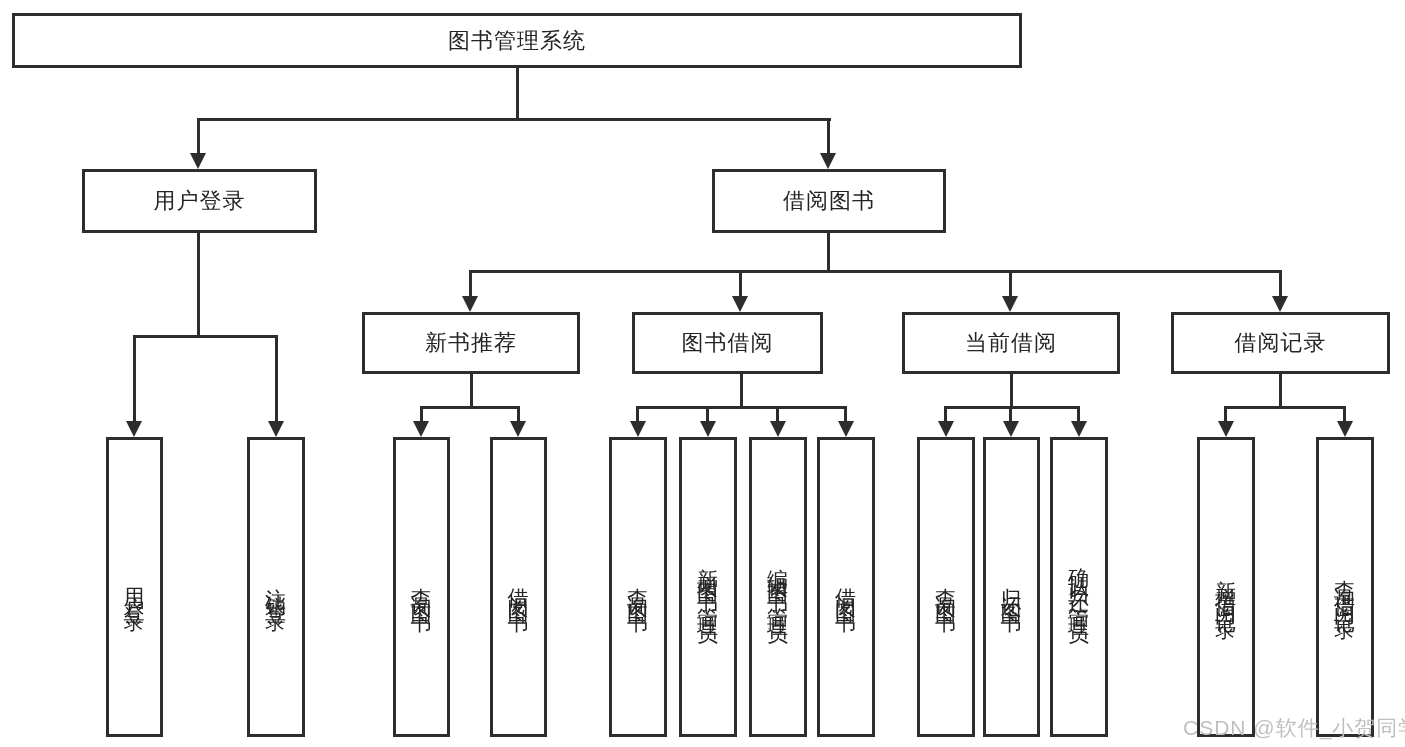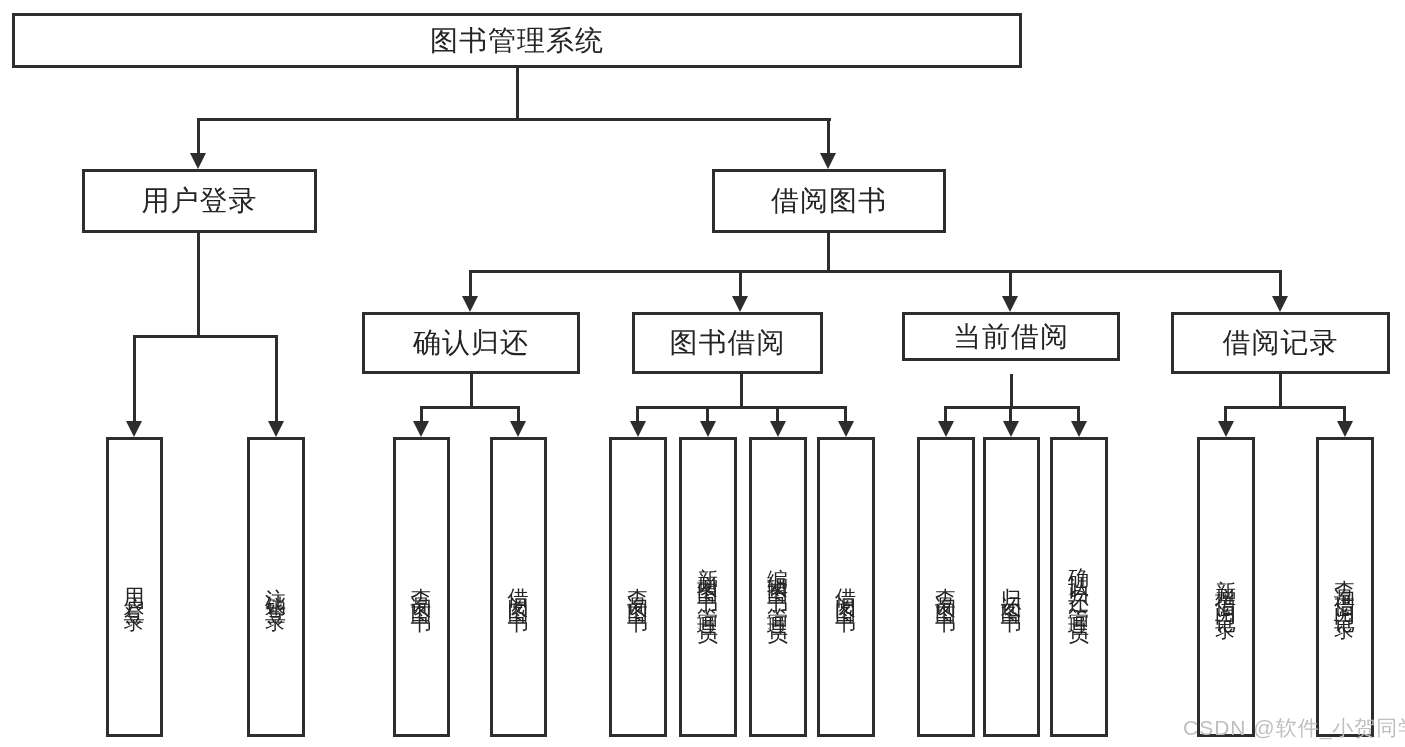--- a/index.html
+++ b/index.html
@@ -5,21 +5,21 @@
   html,body{margin:0;padding:0;background:#ffffff;}
   .canvas{
     position:relative;width:1405px;height:747px;background:#ffffff;overflow:hidden;
     font-family:"Liberation Sans","DejaVu Sans",sans-serif;color:#242424;
   }
   .box{
     position:absolute;box-sizing:border-box;background:#ffffff;
     border:3px solid #2d2d2d;display:flex;align-items:center;justify-content:center;
     color:#242424;
   }
-  .hbox{font-size:28px;letter-spacing:1px;white-space:nowrap;}
+  .hbox{font-size:22px;letter-spacing:1px;white-space:nowrap;}
   .leaf{
     writing-mode:vertical-rl;text-orientation:mixed;
     font-size:21px;letter-spacing:8px;line-height:1;
   }
   .vl{position:absolute;width:3px;background:#2d2d2d;}
   .hl{position:absolute;height:3px;background:#2d2d2d;}
   .ar{
     position:absolute;width:0;height:0;
     border-left:8px solid transparent;border-right:8px solid transparent;
     border-top:16px solid #2d2d2d;
@@ -57,23 +57,23 @@
   <div class="hl" style="left:469px;top:270px;width:813px"></div>
   <div class="vl" style="left:469px;top:270px;height:28px"></div>
   <div class="ar" style="left:462px;top:296px"></div>
   <div class="vl" style="left:739px;top:270px;height:28px"></div>
   <div class="ar" style="left:732px;top:296px"></div>
   <div class="vl" style="left:1009px;top:270px;height:28px"></div>
   <div class="ar" style="left:1002px;top:296px"></div>
   <div class="vl" style="left:1279px;top:270px;height:28px"></div>
   <div class="ar" style="left:1272px;top:296px"></div>
 
-  <div class="box hbox" style="left:362px;top:312px;width:218px;height:62px">确认归还</div>
+  <div class="box hbox" style="left:362px;top:312px;width:218px;height:62px">新书推荐</div>
   <div class="box hbox" style="left:632px;top:312px;width:191px;height:62px">图书借阅</div>
-  <div class="box hbox" style="left:902px;top:312px;width:218px;height:49px">当前借阅</div>
+  <div class="box hbox" style="left:902px;top:312px;width:218px;height:62px">当前借阅</div>
   <div class="box hbox" style="left:1171px;top:312px;width:219px;height:62px">借阅记录</div>
 
   <div class="vl" style="left:470px;top:374px;height:34px"></div>
   <div class="hl" style="left:420px;top:406px;width:100px"></div>
   <div class="vl" style="left:420px;top:406px;height:15px"></div>
   <div class="ar" style="left:413px;top:421px"></div>
   <div class="vl" style="left:517px;top:406px;height:15px"></div>
   <div class="ar" style="left:510px;top:421px"></div>
 
   <div class="vl" style="left:740px;top:374px;height:34px"></div>

